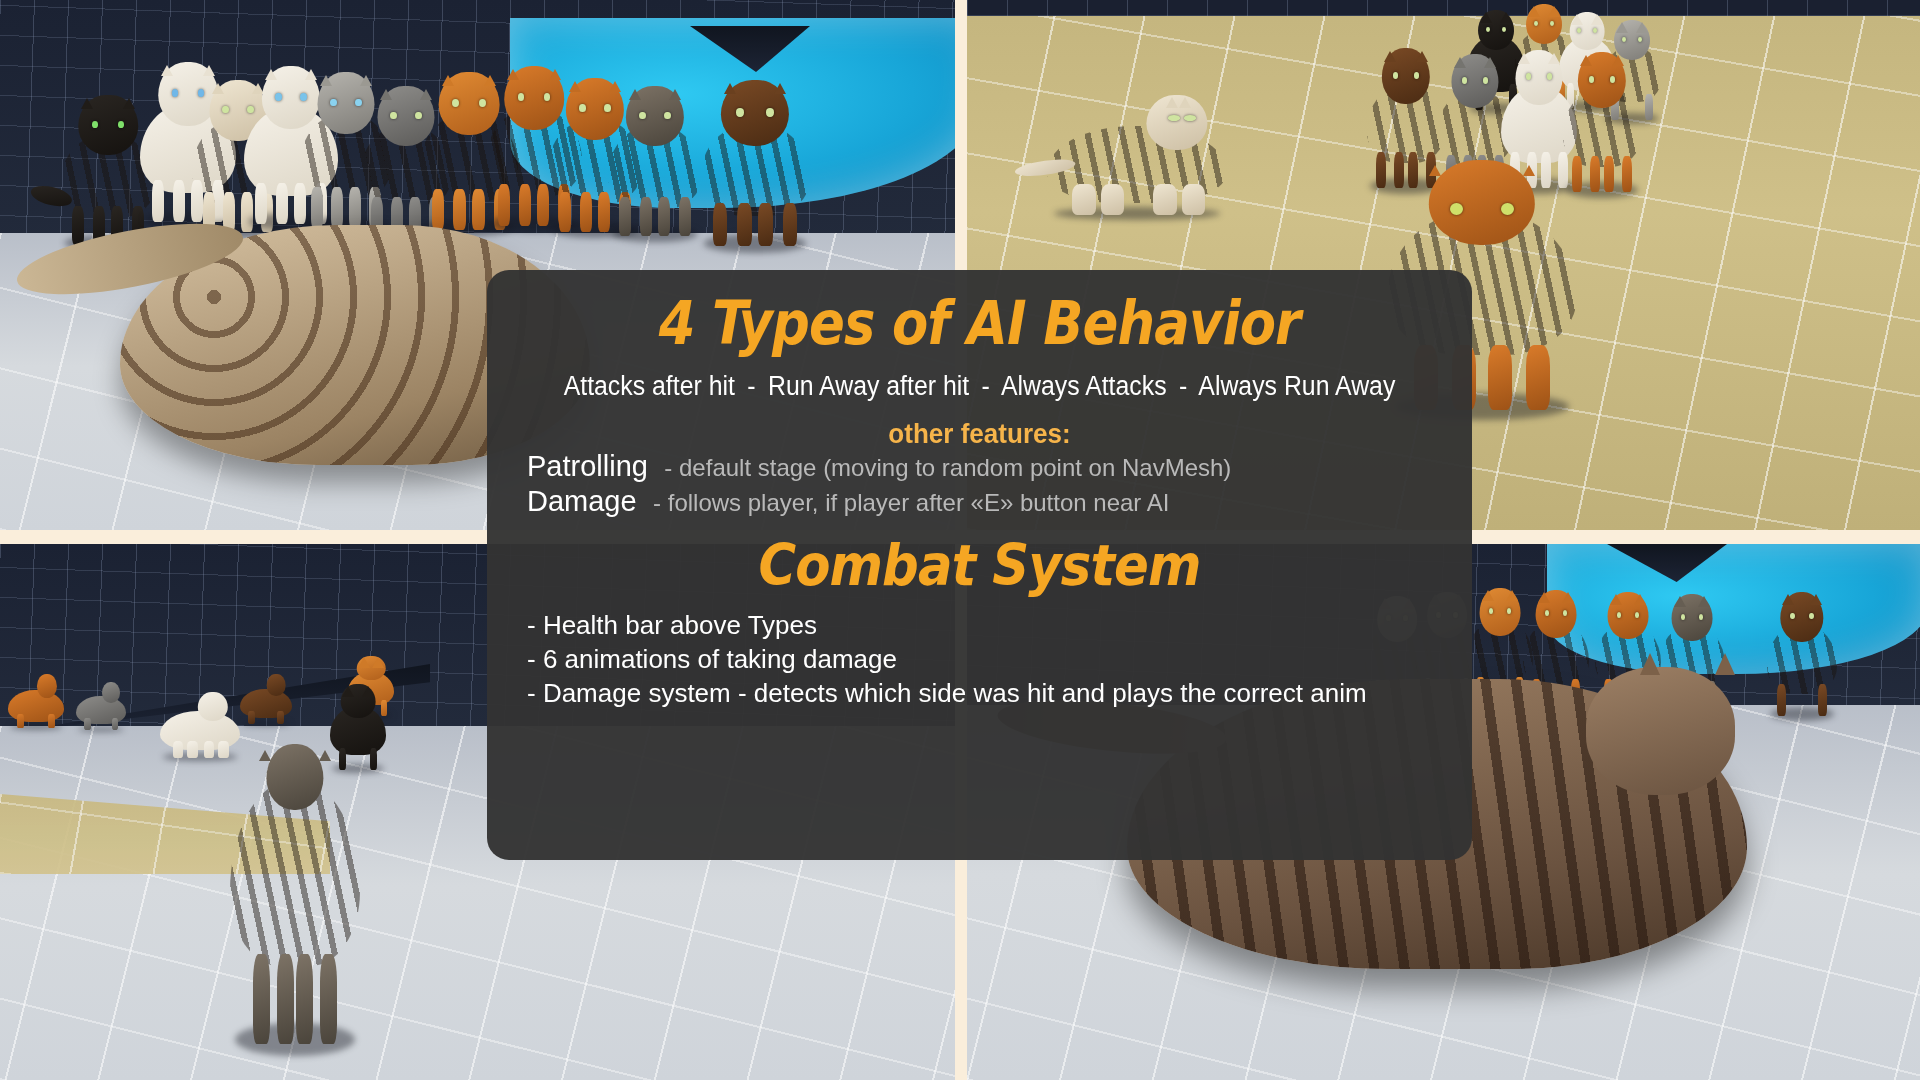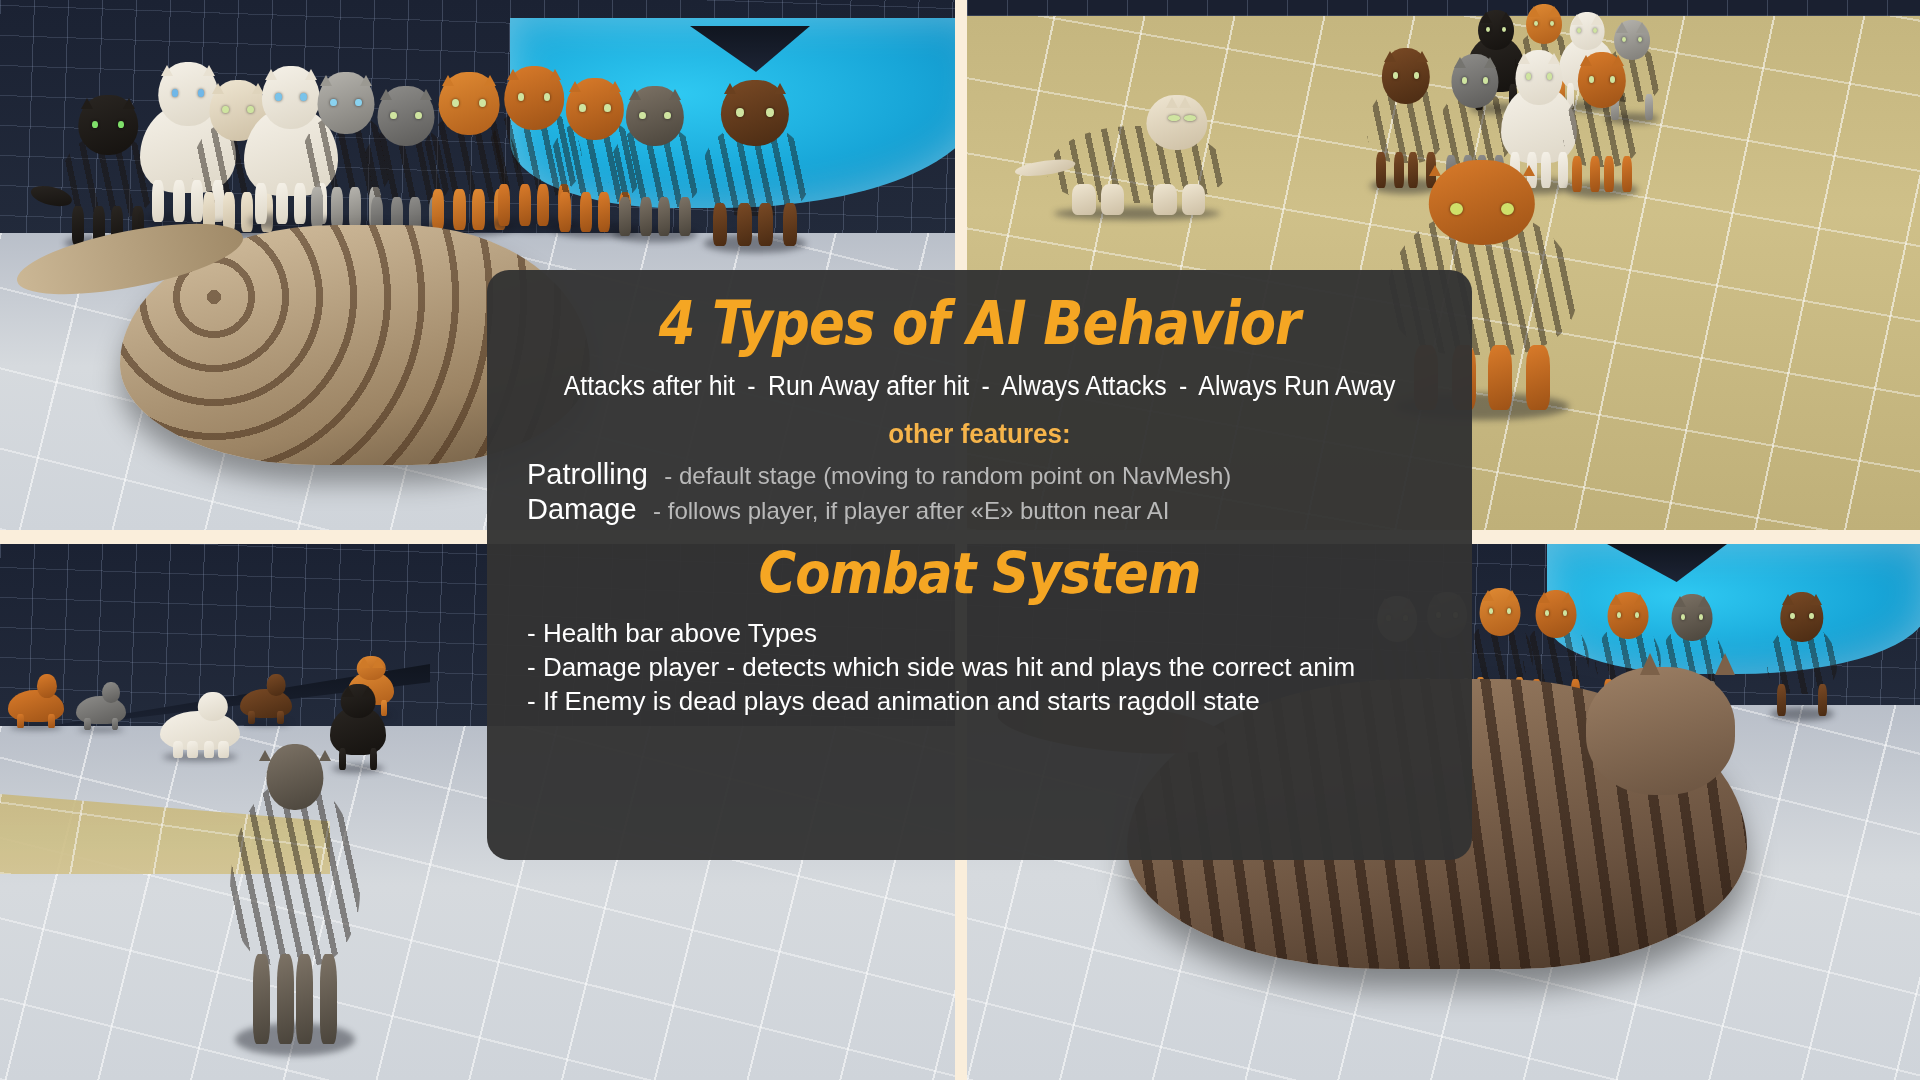--- a/index.html
+++ b/index.html
@@ -190,21 +190,20 @@
   }
   .behaviors .sep { color: #ffffff; padding: 0 6px; }
   .subhead {
     margin-top: 16px;
     font-size: 28px;
     font-weight: 600;
     color: #f6b44a;
     transform: scaleX(.93);
   }
   .featline {
-    margin-top: 8px;
     text-align: left;
     padding-left: 14px;
     white-space: nowrap;
   }
   .featline .k {
     font-size: 29px;
     color: #ffffff;
   }
   .featline .v {
     font-size: 24px;
@@ -753,23 +752,23 @@
     </div>
 
     <div class="title-combat">Combat System</div>
 
     <ul class="bullets">
       <li>
         <span>- Health bar above Types</span>
         <span class="note"></span>
       </li>
       <li>
-        <span>- Damage player - detects which side was hit and plays the correct anim</span>
+        <span>- 6 animations of taking damage</span>
         <span class="note"></span>
       </li>
       <li>
-        <span>- If Enemy is dead plays dead animation and starts ragdoll state</span>
+        <span>- Damage system - detects which side was hit and plays the correct anim</span>
         <span class="note"></span>
       </li>
     </ul>
 
   </div>
 </div>
 
 </body></html>

